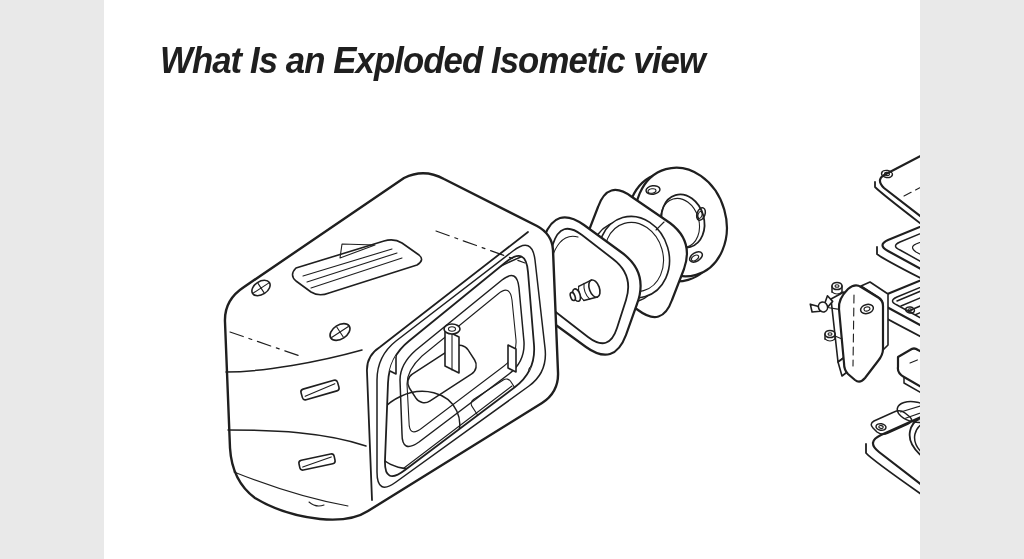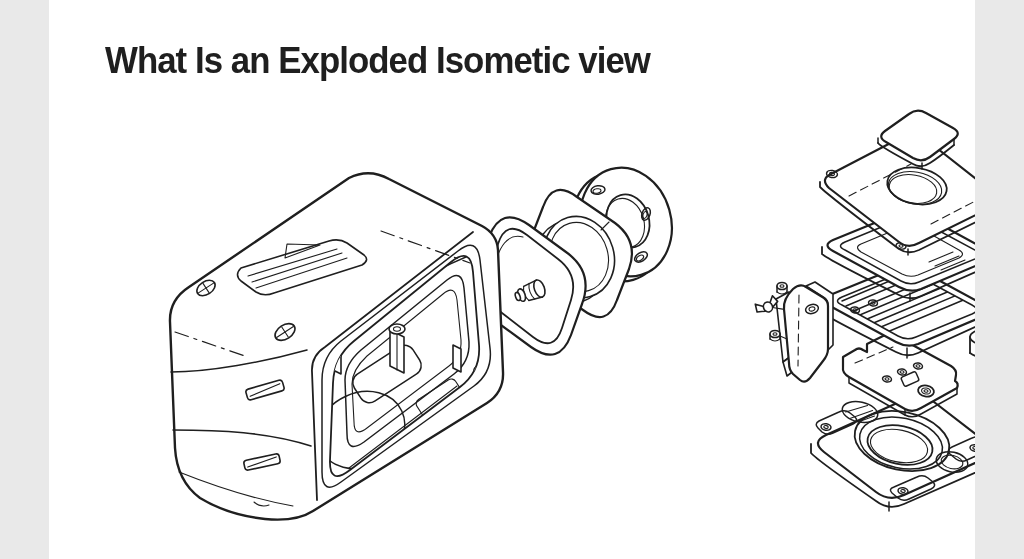--- a/index.html
+++ b/index.html
@@ -1,20 +1,20 @@
 <!DOCTYPE html>
 <html style="--ink: #1f1f1f; --paper: #ffffff;"><head>
 <meta charset="utf-8">
 <style>
   :root { --ink:#1f1f1f; --paper:#ffffff; }
   html,body { margin:0; padding:0; }
   body { background:#e9e9e9; font-family:"Liberation Sans", sans-serif; }
   .page {
-    position:relative; width:926px; height:559px;
-    background:var(--paper); overflow:hidden; margin:0 auto;
+    position:relative; width:816px; height:559px;
+    background:var(--paper); overflow:hidden; margin:0 auto;font-style:italic;
   }
   .title {
     position:absolute; left:56px; top:40px; margin:0;
     font-family:"Liberation Sans", sans-serif;
     font-weight:bold; font-size:37px; letter-spacing:-1px;
     color:var(--ink); white-space:nowrap;
     transform:scaleX(.94); transform-origin:left top;
   }
   figure.fig { margin:0; position:absolute; inset:0; }
   svg.art { position:absolute; left:0; top:0; color:var(--ink); }

